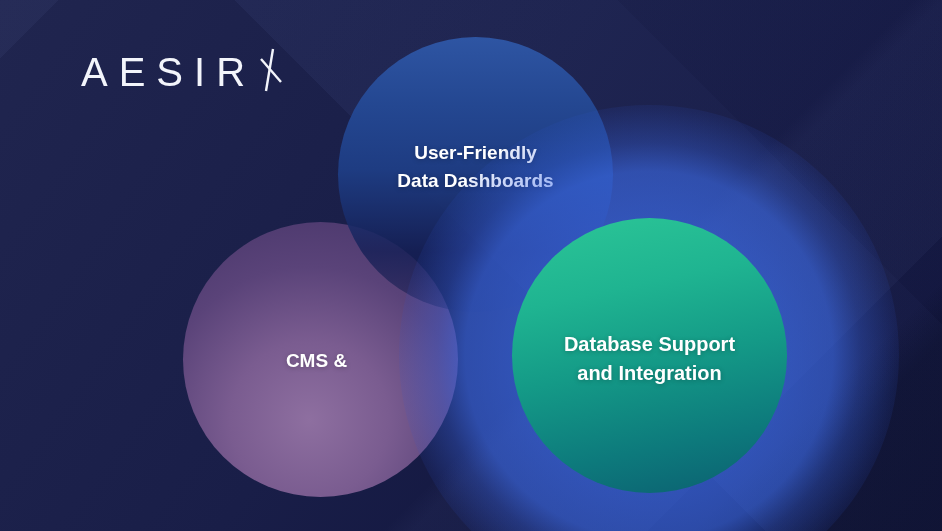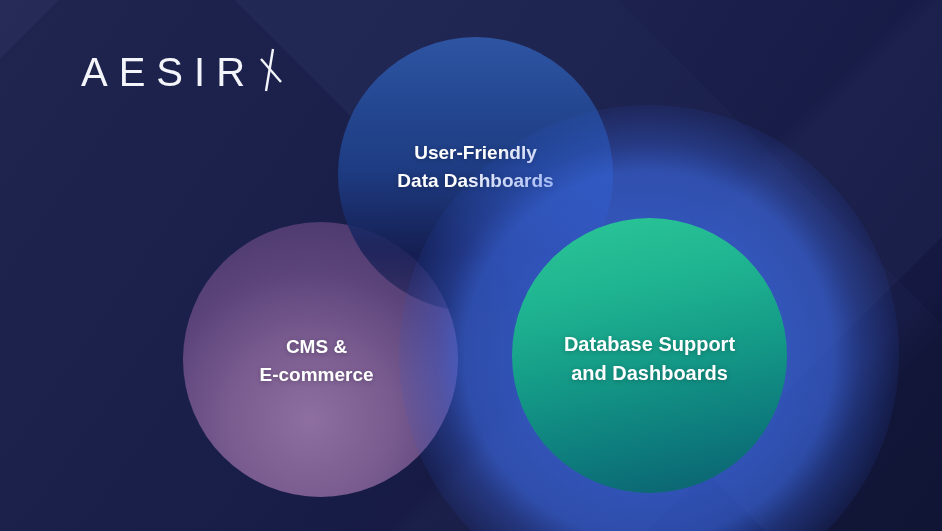--- a/index.html
+++ b/index.html
@@ -92,33 +92,32 @@
     <span class="logo-text">AESIR</span>
     <svg class="logo-mark" width="26" height="44" viewBox="0 0 26 44">
       <line x1="15" y1="1" x2="8" y2="43" stroke="#f3f5fb" stroke-width="2.4"></line>
       <line x1="3" y1="11" x2="23" y2="34" stroke="#f3f5fb" stroke-width="2.4"></line>
     </svg>
   </div>
 
   <div class="circle c-purple">
     <div class="label">
       <span>CMS &amp;</span>
-      <span>E-commerce</span>
     </div>
   </div>
 
   <div class="circle c-blue">
     <div class="label">
       <span>User-Friendly</span>
       <span>Data Dashboards</span>
     </div>
   </div>
 
   <div class="glow"></div>
 
   <div class="circle c-green">
     <div class="label">
       <span>Database Support</span>
-      <span>and Dashboards</span>
+      <span>and Integration</span>
     </div>
   </div>
 
 </div>
 
 </body></html>

